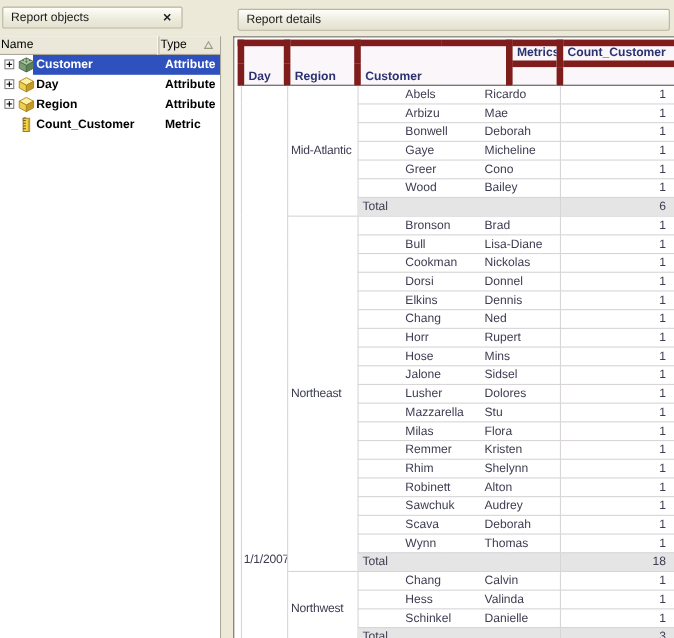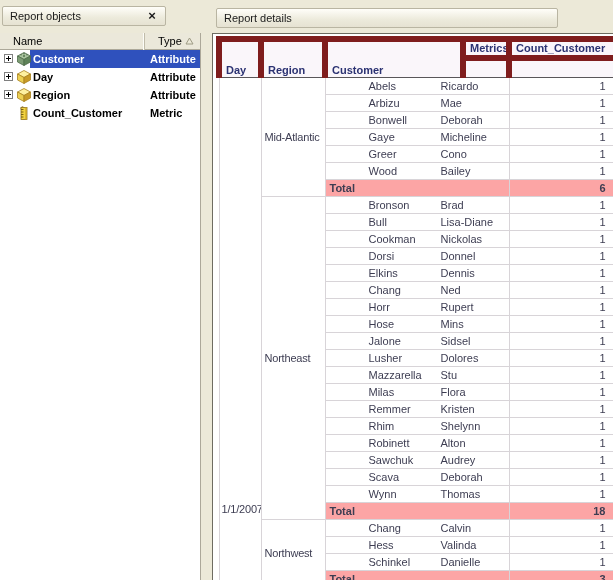--- a/index.html
+++ b/index.html
@@ -13,37 +13,37 @@
               line-height:18px; padding-left:7px; }
 
   
   #left-panel { position:absolute; left:0; top:0; width:212px; height:580px; background:#ece9d8; }
   #lp-titlebar { left:2px; top:6px; width:164px; }
   #lp-close { position:absolute; right:6px; top:1px; width:14px; height:16px; text-align:center;
               font-size:13px; font-weight:bold; color:#1a1a1a; cursor:default; line-height:16px; }
   #listview { position:absolute; left:0; top:33px; width:201px; height:547px; background:#fff;
               border-right:1px solid #aca899; }
   #lv-header { position:relative; height:17px; background:#ebe8da; border-bottom:1px solid #aca899; }
-  .lv-hcell { position:absolute; top:0; height:17px; line-height:16px; padding-left:13px; color:#000; }
+  .lv-hcell { position:absolute; top:0; height:17px; line-height:16px; padding-left:1px; color:#000; }
   #lv-h-name { left:0; width:145px; border-right:1px solid #c0bcaa; box-shadow:inset -1px 0 0 #fdfdf8; }
   #lv-h-type { left:145px; width:55px; }
   #sort-icon { position:absolute; right:6px; top:4px; }
   .tree-row { position:relative; height:18px; }
   .sel-bg { position:absolute; left:30px; right:0; top:0; bottom:0; background:var(--sel,#2f51bd); }
   .expander { position:absolute; left:4px; top:4px; width:9px; height:9px; border:1px solid #7f7f7f; background:#fff; }
   .expander::before { content:""; position:absolute; left:1px; top:3px; width:5px; height:1px; background:#000; }
   .expander::after  { content:""; position:absolute; left:3px; top:1px; width:1px; height:5px; background:#000; }
   .tree-icon { position:absolute; left:16px; top:2px; width:16px; height:14px; }
   .tree-label { position:absolute; left:33px; top:0; line-height:18px; font-weight:bold; color:#000; white-space:nowrap; }
   .tree-type  { position:absolute; left:150px; top:0; line-height:18px; font-weight:bold; color:#000; white-space:nowrap; }
   .tree-row.selected .tree-label, .tree-row.selected .tree-type { color:#fff; }
 
   
   #right-panel { position:absolute; left:212px; top:0; width:401px; height:580px; background:#ece9d8; }
-  #rp-titlebar { left:4px; top:8px; width:342px; }
+  #rp-titlebar { left:4px; top:8px; width:393px; }
   #rp-content { position:absolute; left:0; top:33px; width:401px; height:547px; background:#fff;
                 border-left:1px solid #6e6c61; border-top:1px solid #6e6c61; overflow:hidden; }
 
   
   #grid { position:absolute; left:3px; top:2px; border-collapse:collapse; table-layout:fixed; width:397px;
           border:1px solid #4e4c50; }
   #grid td, #grid th { font-size:11px; overflow:hidden; }
   #grid thead th { background:#faf6fa; color:#2b3272; font-weight:bold; text-align:left;
                    padding:0 0 1px 4px; border:6px solid #7f1d1d; vertical-align:bottom; }
   tr.hrow1 { height:18px; } tr.hrow2 { height:19px; }
@@ -52,21 +52,21 @@
   th.sub  { border-top:none; }
   #grid thead tr.hrow2 th, #grid thead th.axis { border-bottom:1px solid #595659; }
   #grid tbody tr { height:17px; }
   #grid tbody td { border:1px solid #d8d4d8; color:#3d3d52; vertical-align:middle; white-space:nowrap; }
   td.day-cell { vertical-align:top; letter-spacing:-0.2px; font-size:10.5px; }
   td.day-cell .day-text { margin-top:353px; padding-left:2px;text-align:center; }
   td.region-cell { padding-left:3px; letter-spacing:-0.2px; }
   td.cust-cell { padding-left:4px; }
   td.cust-cell .last { display:inline-block; width:72px;margin-left:39px; }
   td.num { text-align:right; padding-right:10px; }
-  tr.total-row td { background:#fca5a5; color:#23307a; font-weight:bold; }
+  tr.total-row td { background:#e5e5e5; color:#23307a; font-weight:normal; }
   tr.total-row td.tlabel { padding-left:4px; }
 </style>
 </head>
 <body>
 
 <div id="screen">
 
   <div id="left-panel">
     <div class="titlebar" id="lp-titlebar">
       <span>Report objects</span>

